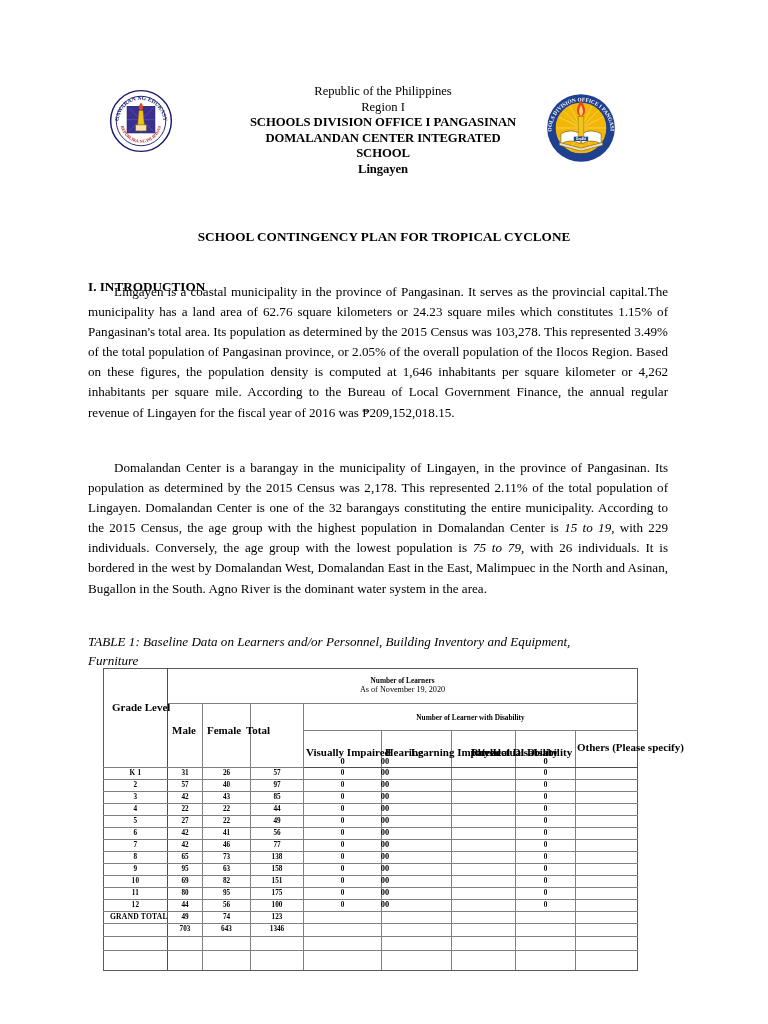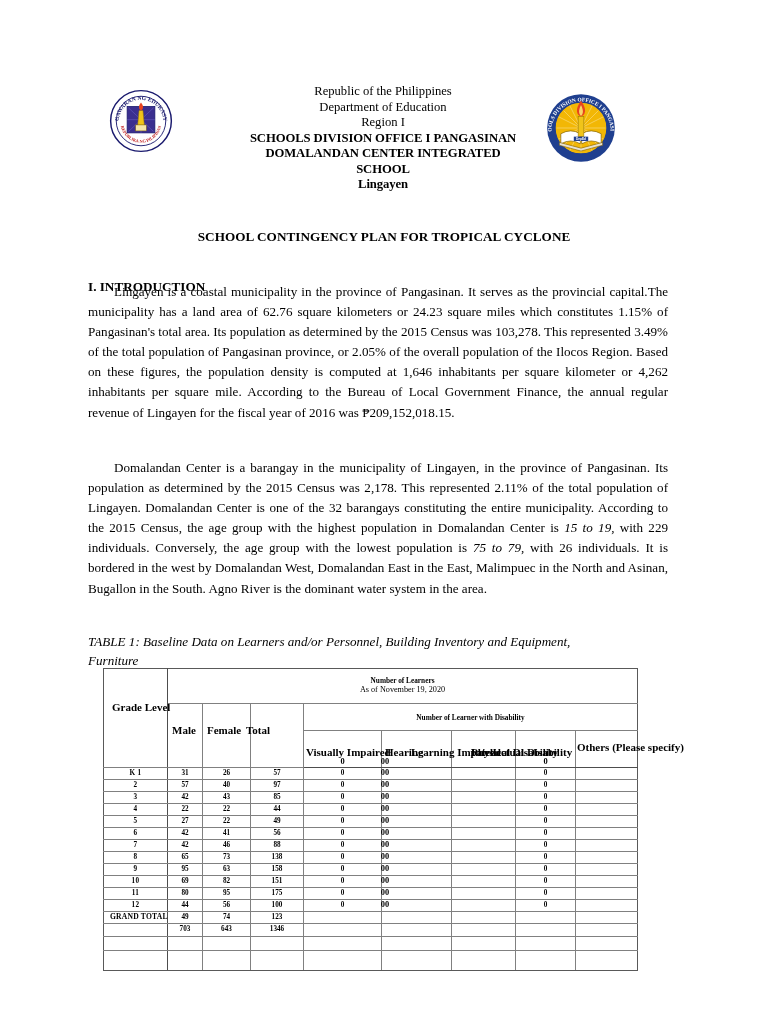--- a/index.html
+++ b/index.html
@@ -203,21 +203,20 @@
         <rect x="29" y="28" width="42" height="40" fill="#3b2f8f" stroke="#1a1a6e" stroke-width="1.2"></rect>
         <path d="M31 30 L69 66 M69 30 L31 66 M50 28 L50 68 M29 48 L71 48" stroke="#6a5fc4" stroke-width="0.8" fill="none"></path>
         <path d="M47 34 L53 34 L55 56 L45 56 Z" fill="#f0c419" stroke="#8a6d00" stroke-width="0.7"></path>
         <path d="M50 22 C 45 28, 47 33, 50 34 C 53 33, 55 28, 50 22 Z" fill="#e8431f"></path>
         <rect x="42" y="56" width="16" height="9" fill="#f5e6a8" stroke="#8a6d00" stroke-width="0.7"></rect>
       </svg>
     </div>
 
     <div class="head-text">
       <div class="reg">Republic of the Philippines</div>
-      <div class="reg">Department of Education</div>
       <div class="reg">Region I</div>
       <div class="bold">SCHOOLS DIVISION OFFICE I PANGASINAN</div>
       <div class="bold">DOMALANDAN CENTER INTEGRATED</div>
       <div class="bold">SCHOOL</div>
       <div class="bold">Lingayen</div>
     </div>
 
     <div class="logo-right">
       <svg viewBox="0 0 100 100" width="72" height="72" aria-hidden="true">
         <circle cx="50" cy="50" r="47" fill="#1f3f8f"></circle>
@@ -395,21 +394,21 @@
               <div class="nol" style="position: absolute; left: -32px; width: 70px; top: 0px;">00</div>
             </td>
             <td class="num"></td>
             <td class="num">0</td>
             <td class="outer-r"></td>
           </tr>
           <tr>
             <td class="outer-l thick-r glabel" style="height:11px;">7</td>
             <td class="num">42</td>
             <td class="num">46</td>
-            <td class="num">88</td>
+            <td class="num">77</td>
             <td class="num">0</td>
             <td>
               <div class="nol" style="position: absolute; left: -32px; width: 70px; top: 0px;">00</div>
             </td>
             <td class="num"></td>
             <td class="num">0</td>
             <td class="outer-r"></td>
           </tr>
           <tr>
             <td class="outer-l thick-r glabel" style="height:11px;">8</td>

